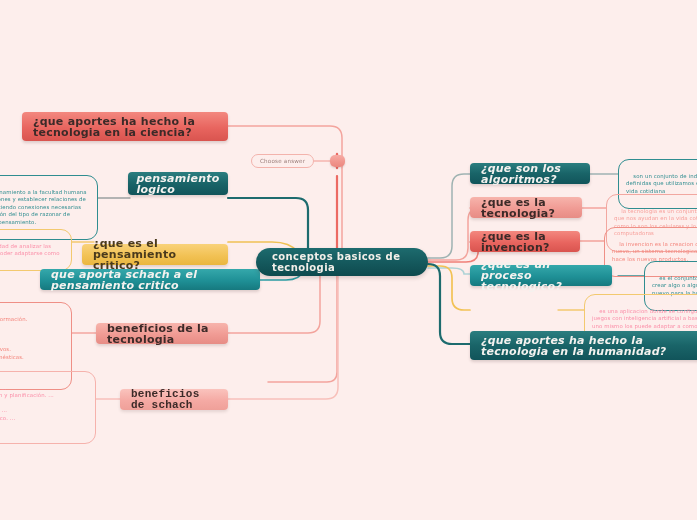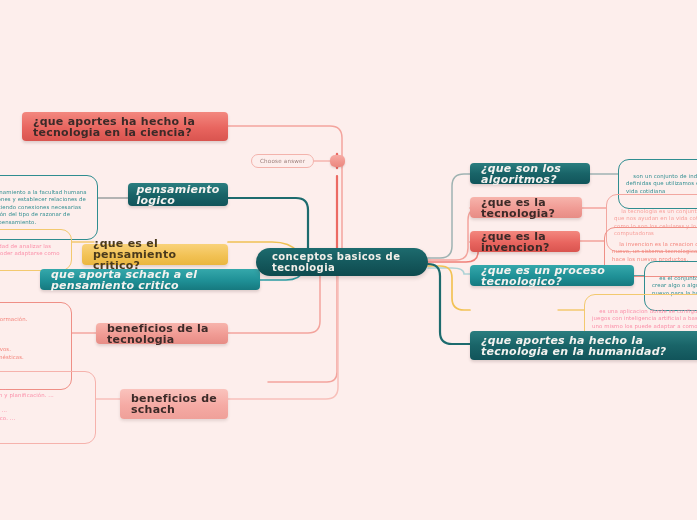--- a/index.html
+++ b/index.html
@@ -167,37 +167,37 @@
       <path d="M580 241 H604" stroke="#f2a39b" stroke-width="1.3"></path>
       <path d="M618 276 H644" stroke="#2f8d90" stroke-width="1.4"></path>
       <path d="M558 310 H584" stroke="#f3c96f" stroke-width="1.3"></path>
     </g>
   </svg>
 
   <div class="node salmon" style="left:22px; top:112px; width:206px; height:29px;">
     <span>¿que aportes ha hecho la tecnologia en la ciencia?</span>
   </div>
 
-  <div class="node teal-dark dark" style="left:128px; top:183px; width:100px; height:23px; justify-content:center;">
+  <div class="node teal-dark dark" style="left:128px; top:172px; width:100px; height:23px; justify-content:center;">
     <span>pensamiento logico</span>
   </div>
 
   <div class="node yellow" style="left:82px; top:232px; width:146px; height:21px; justify-content:center;margin-top:12px;">
     <span>¿que es el pensamiento critico?</span>
   </div>
 
   <div class="node teal-mid dark" style="left:40px; top:269px; width:220px; height:21px; justify-content:flex-start;">
     <span>que aporta schach a el pensamiento critico</span>
   </div>
 
   <div class="node pink" style="left:96px; top:323px; width:132px; height:21px; justify-content:flex-start;">
     <span>beneficios de la tecnologia</span>
   </div>
 
-  <div class="node pink-soft" style="left:120px; top:389px; width:108px; height:30px; justify-content:center;">
+  <div class="node pink-soft" style="left:120px; top:389px; width:108px; height:21px; justify-content:center;font-family:Liberation Mono, monospace;">
     <span>beneficios de schach</span>
   </div>
 
   <div class="leaf l-teal" style="left:-64px; top:175px; width:162px;">
     <span>definimos el razonamiento a la facultad humana de extraer conclusiones y establecer relaciones de los hechos, estableciendo conexiones necesarias entre ellos. En función del tipo de razonar de diferentes tipos de pensamiento.</span>
   </div>
 
   <div class="leaf l-yel" style="left:-50px; top:229px; width:122px;">
     <span>es la capacidad de analizar las situaciones y poder adaptarse como</span>
   </div>
@@ -236,21 +236,21 @@
   </div>
 
   <div class="node pink" style="left:470px; top:197px; width:112px; height:21px; justify-content:center;">
     <span>¿que es la tecnologia?</span>
   </div>
 
   <div class="node salmon" style="left:470px; top:231px; width:110px; height:21px; justify-content:flex-start;">
     <span>¿que es la invencion?</span>
   </div>
 
-  <div class="node teal-mid dark" style="left:470px; top:265px; width:164px; height:21px; justify-content:center;">
+  <div class="node teal-mid dark" style="left:470px; top:265px; width:142px; height:21px; justify-content:center;">
     <span>¿que es un proceso tecnologico?</span>
   </div>
 
 
   <div class="node teal-dark dark" style="left:470px; top:331px; width:243px; height:29px;">
     <span>¿que aportes ha hecho la tecnologia en la humanidad?</span>
   </div>
 
   <div class="leaf l-teal" style="left:618px; top:159px; width:128px;">
     <span>son un conjunto de indicaciones definidas que utilizamos en nuestra vida cotidiana</span>

